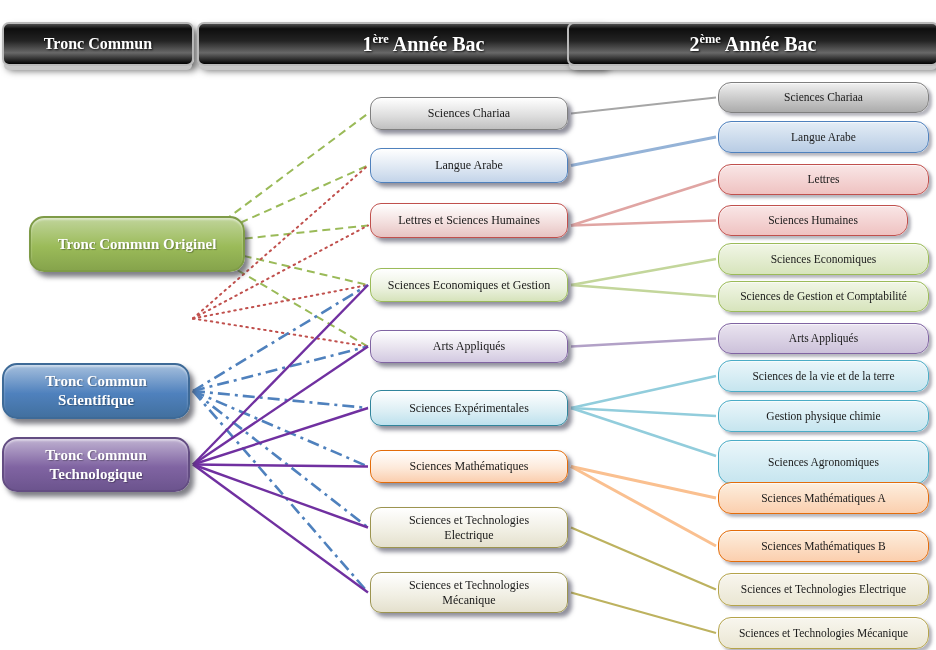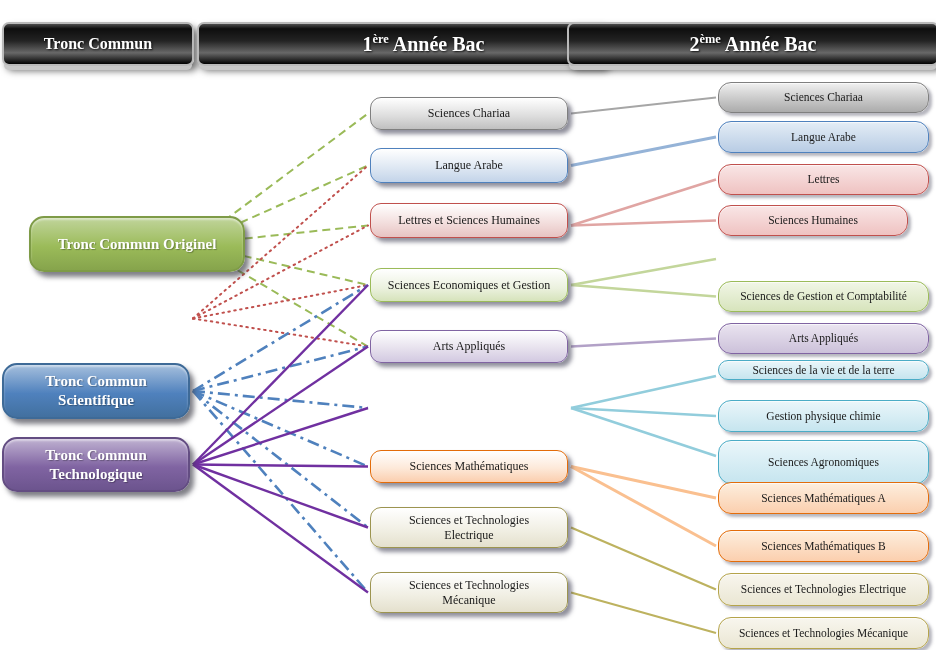--- a/index.html
+++ b/index.html
@@ -132,20 +132,23 @@
     </div>
     <div class="node mid theme-m-rose" style="left: 370px; top: 203px; width: 198px; height: 35px;">
       <span class="label">Lettres et Sciences Humaines</span>
     </div>
     <div class="node mid theme-m-lgreen" style="left: 370px; top: 268px; width: 198px; height: 34px;">
       <span class="label">Sciences Economiques et Gestion</span>
     </div>
     <div class="node mid theme-m-lav" style="left: 370px; top: 330px; width: 198px; height: 33px;">
       <span class="label">Arts Appliqués</span>
     </div>
+    <div class="node mid theme-m-cyan" style="left: 370px; top: 390px; width: 198px; height: 36px;">
+      <span class="label">Sciences Expérimentales</span>
+    </div>
     <div class="node mid theme-m-orange" style="left: 370px; top: 450px; width: 198px; height: 33px;">
       <span class="label">Sciences Mathématiques</span>
     </div>
     <div class="node mid wrap theme-m-cream" style="left: 370px; top: 507px; width: 198px; height: 41px;">
       <span class="label">Sciences et Technologies<br>Electrique</span>
     </div>
     <div class="node mid wrap theme-m-cream" style="left: 370px; top: 572px; width: 198px; height: 41px;">
       <span class="label">Sciences et Technologies<br>Mécanique</span>
     </div>
     <div class="node rt theme-r-gray" style="left: 718px; top: 82px; width: 211px; height: 31px;">
@@ -153,27 +156,30 @@
     </div>
     <div class="node rt theme-r-lblue" style="left: 718px; top: 121px; width: 211px; height: 32px;">
       <span class="label">Langue Arabe</span>
     </div>
     <div class="node rt theme-r-rose" style="left: 718px; top: 164px; width: 211px; height: 31px;">
       <span class="label">Lettres</span>
     </div>
     <div class="node rt theme-r-rose" style="left: 718px; top: 205px; width: 190px; height: 31px;">
       <span class="label">Sciences Humaines</span>
     </div>
+    <div class="node rt theme-r-lgreen" style="left: 718px; top: 243px; width: 211px; height: 32px;">
+      <span class="label">Sciences Economiques</span>
+    </div>
     <div class="node rt theme-r-lgreen" style="left: 718px; top: 281px; width: 211px; height: 31px;">
       <span class="label">Sciences de Gestion et Comptabilité</span>
     </div>
     <div class="node rt theme-r-lav" style="left: 718px; top: 323px; width: 211px; height: 31px;">
       <span class="label">Arts Appliqués</span>
     </div>
-    <div class="node rt theme-r-cyan" style="left: 718px; top: 360px; width: 211px; height: 20px;">
+    <div class="node rt theme-r-cyan" style="left: 718px; top: 360px; width: 211px; height: 32px;">
       <span class="label">Sciences de la vie et de la terre</span>
     </div>
     <div class="node rt theme-r-cyan" style="left: 718px; top: 400px; width: 211px; height: 32px;">
       <span class="label">Gestion physique chimie</span>
     </div>
     <div class="node rt theme-r-cyan" style="left: 718px; top: 440px; width: 211px; height: 44px;">
       <span class="label">Sciences Agronomiques</span>
     </div>
     <div class="node rt theme-r-orange" style="left: 718px; top: 482px; width: 211px; height: 32px;">
       <span class="label">Sciences Mathématiques A</span>

